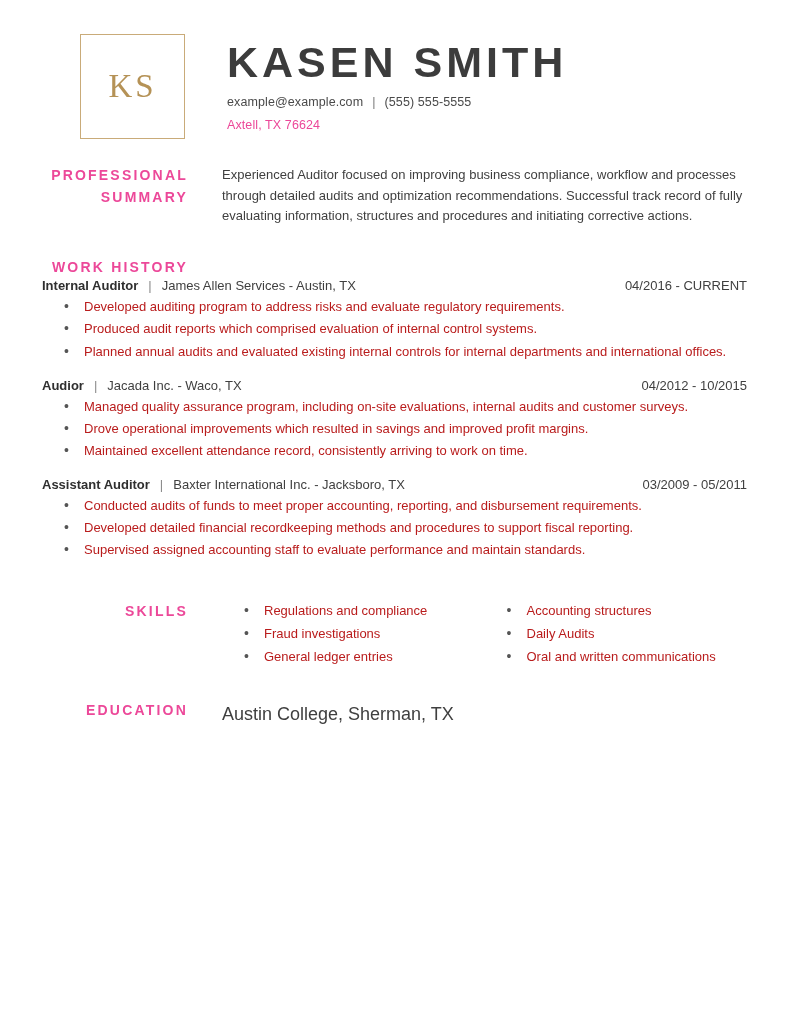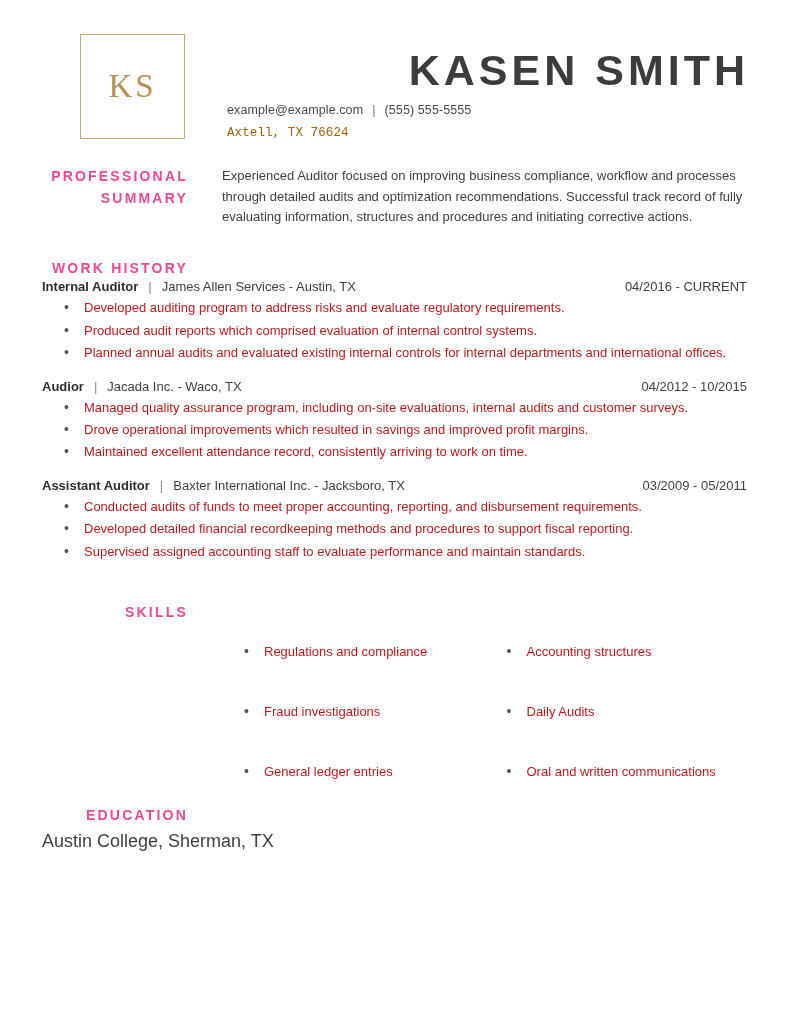--- a/index.html
+++ b/index.html
@@ -49,39 +49,37 @@
     padding-left: 42px;
     padding-top: 2px;
     flex: 1;
   }
   .full-name {
     font-size: 43px;
     font-weight: bold;
     letter-spacing: 4px;
     color: #3c3c3c;
     line-height: 1.05;
-    margin: 16px 0 10px 0;
+    margin: 8px 0 10px 0;
     font-family: "Liberation Sans", sans-serif;
-    text-align: right;
   }
   .contact-line {
     font-size: 12.5px;
     color: #4a4a4a;
     margin-bottom: 9px;
     letter-spacing: 0.1px;
   }
   .contact-sep {
     color: #7a7a7a;
     padding: 0 9px;
   }
   .contact-line2 {
     font-size: 12.5px;
-    color: #a16207;
+    color: #ec4899;
     letter-spacing: 0.1px;
-    font-family: Liberation Mono, monospace;
   }
 
   
   .section {
     display: flex;
     padding: 0 42px 0 42px;
     margin-top: 26px;
   }
   .section-label {
     width: 180px;
@@ -163,36 +161,36 @@
     display: flex;
   }
   .skills-col {
     width: 50%;
     box-sizing: border-box;
   }
   .skills-col ul.bullets {
     padding-left: 40px;
     margin-top: 0;
   }
-  .skills-col ul.bullets li { margin-bottom: 3px; margin-top: 40px; }
+  .skills-col ul.bullets li { margin-bottom: 3px; }
 
   
   .edu-line {
     font-size: 18px;
     line-height: 1.6;
     color: #3f3f3f;
     margin: 0 0 9px 0;
   }
   .edu-degree {
     font-weight: bold;
     color: #2f2f2f;
   }
   .section-workhistory { margin-top: 30px; flex-direction: column; }
   .section-skills { margin-top: 38px; }
-  .section-education { margin-top: 20px; flex-direction: column; }
+  .section-education { margin-top: 30px; }
 </style>
 </head>
 <body>
 
 <div class="page">
 
   <div class="header">
     <div class="monogram-box">
       <span class="monogram-text">KS</span>
     </div>

